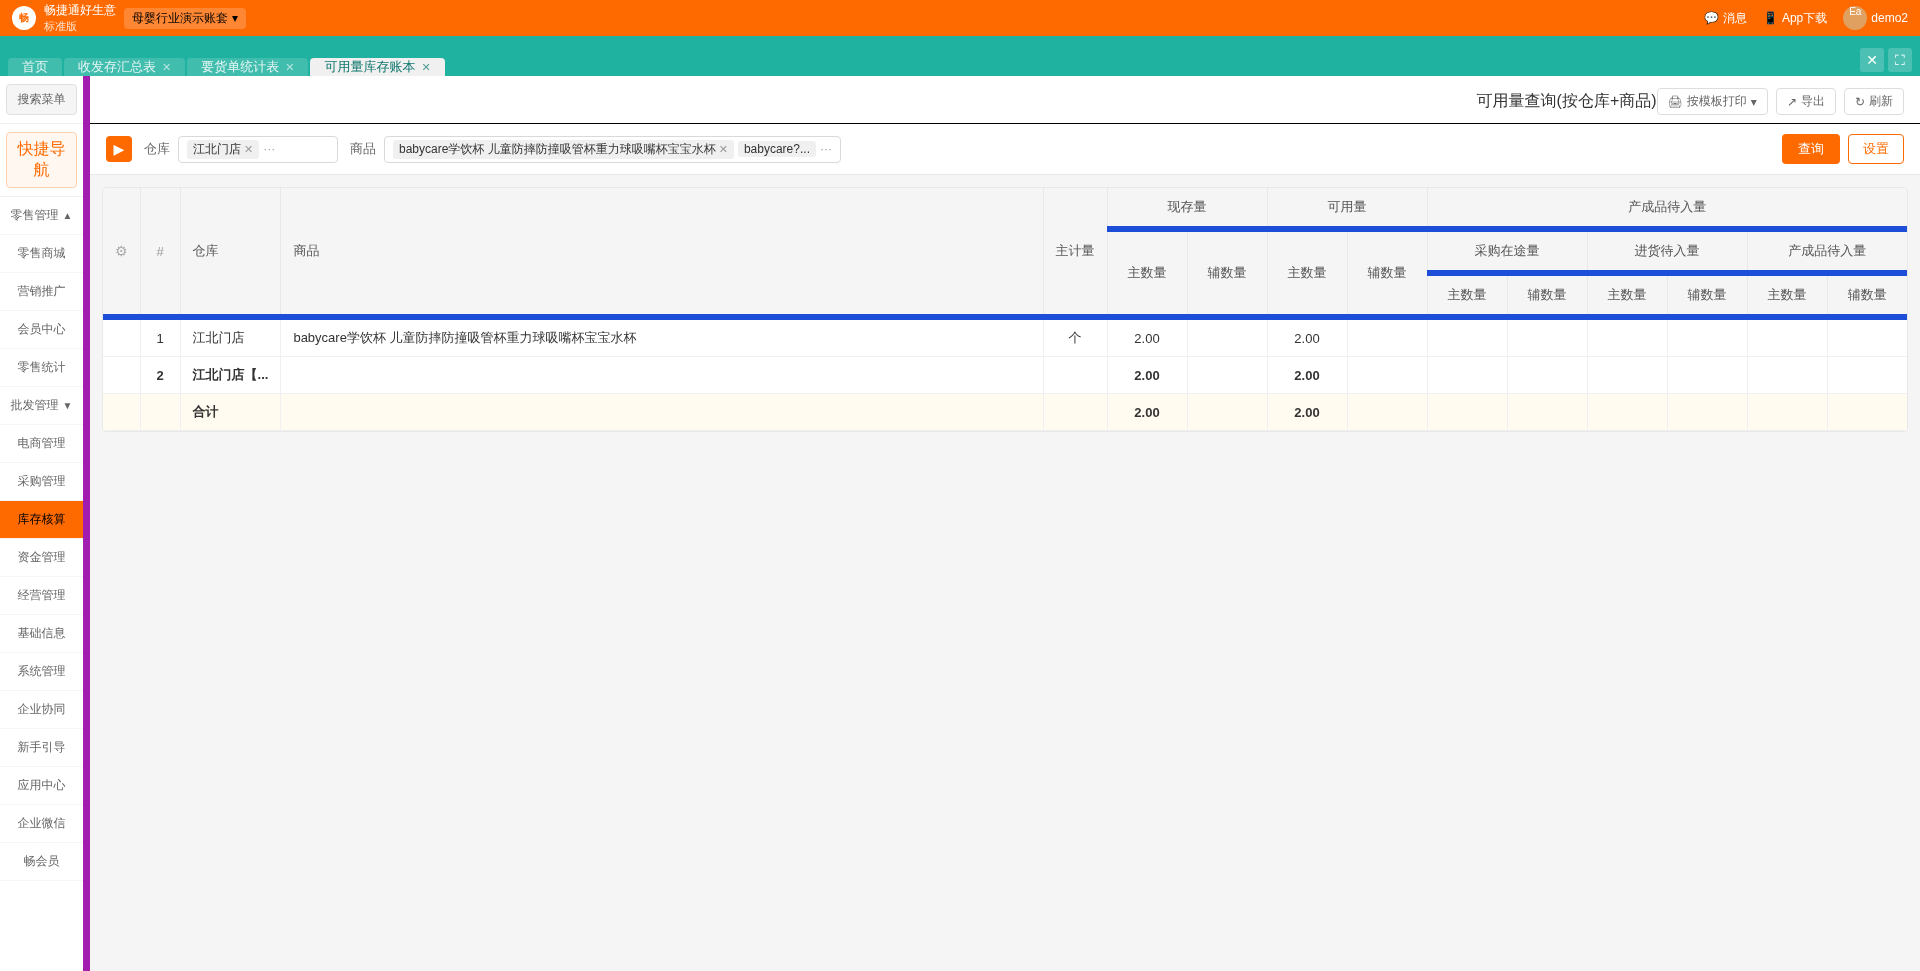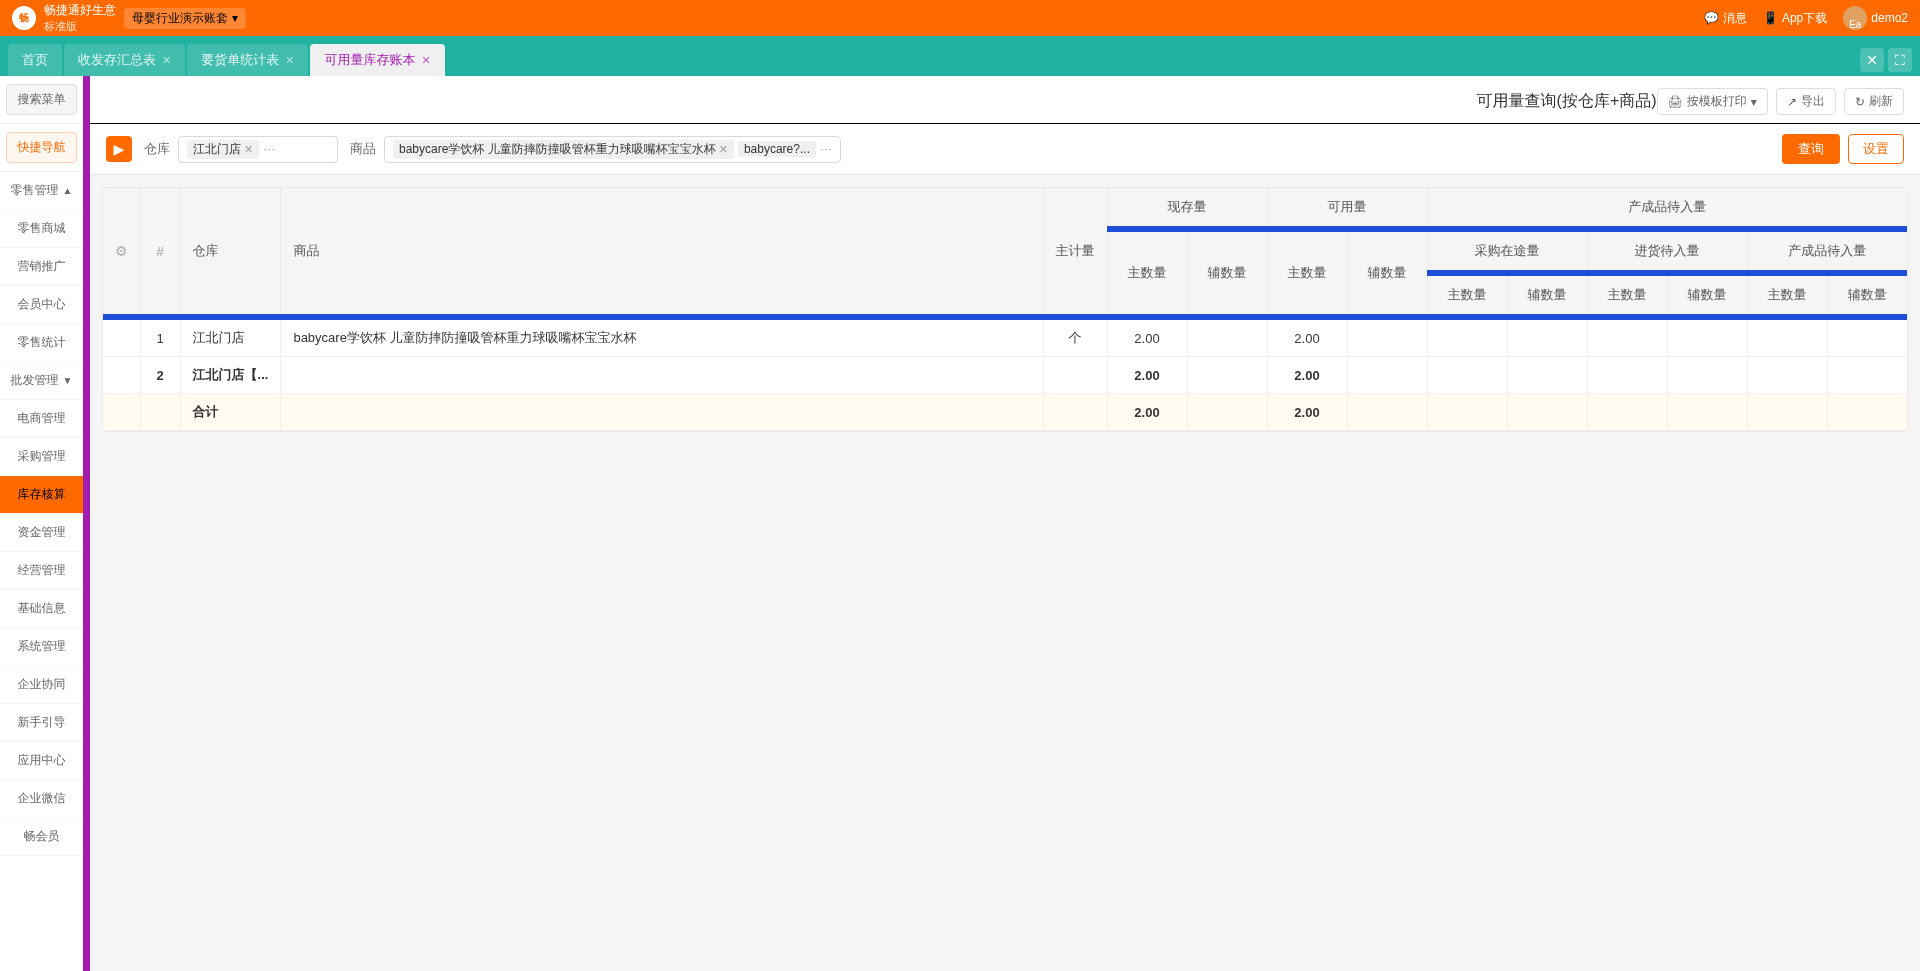--- a/index.html
+++ b/index.html
@@ -7,39 +7,39 @@
 
     
     .top-bar { height: 36px; background: #ff6a00; display: flex; align-items: center; justify-content: space-between; padding: 0 12px; flex-shrink: 0; }
     .top-bar-left { display: flex; align-items: center; gap: 8px; }
     .logo-icon { width: 24px; height: 24px; background: #fff; border-radius: 50%; display: flex; align-items: center; justify-content: center; font-size: 10px; color: #ff6a00; font-weight: bold; }
     .top-bar-title { color: #fff; font-size: 12px; }
     .top-bar-subtitle { color: rgba(255,255,255,0.8); font-size: 11px; }
     .tenant-selector { display: flex; align-items: center; gap: 4px; background: rgba(255,255,255,0.2); border-radius: 4px; padding: 2px 8px; color: #000000; font-size: 12px; cursor: pointer; }
     .top-bar-right { display: flex; align-items: center; gap: 16px; color: #fff; font-size: 12px; }
     .top-bar-right-item { display: flex; align-items: center; gap: 4px; cursor: pointer; }
-    .avatar { width: 24px; height: 24px; border-radius: 50%; background: #e0a060; display: flex; align-items: flex-end; justify-content: center; font-size: 10px; color: #fff; }
+    .avatar { width: 24px; height: 24px; border-radius: 50%; background: #e0a060; display: flex; align-items: flex-start; justify-content: center; font-size: 10px; color: #fff; }
 
     
     .nav-tabs { height: 40px; background: #20b2a0; display: flex; align-items: flex-end; padding: 0 8px; flex-shrink: 0; gap: 2px; position: relative; }
-    .nav-tab { height: 32px; padding: 0 14px; display: flex; align-items: center; gap: 6px; border-radius: 4px 4px 0 0; font-size: 13px; cursor: pointer; color: rgba(255,255,255,0.85); background: rgba(255,255,255,0.15); }
-    .nav-tab.active { background: #f0f0f0; color: #a21caf; }
+    .nav-tab { height: 18px; padding: 0 14px; display: flex; align-items: center; gap: 6px; border-radius: 4px 4px 0 0; font-size: 13px; cursor: pointer; color: rgba(255,255,255,0.85); background: rgba(255,255,255,0.15); }
+    .nav-tab.active { background: #f0f0f0; color: #0f766e; }
     .nav-tab-close { font-size: 11px; opacity: 0.7; }
     .nav-right-btns { position: absolute; right: 8px; bottom: 4px; display: flex; gap: 4px; }
     .nav-right-btn { width: 24px; height: 24px; background: rgba(255,255,255,0.2); border-radius: 3px; display: flex; align-items: center; justify-content: center; color: #fff; cursor: pointer; font-size: 14px; }
 
     
     .main-layout { display: flex; flex: 1; overflow: hidden; }
 
     
     .sidebar { width: 90px; background: #fff; border-right: 7px solid #a21caf; display: flex; flex-direction: column; flex-shrink: 0; overflow-y: auto; }
     .sidebar-search { padding: 8px 6px; border-bottom: 1px solid #f0f0f0; }
     .sidebar-search-btn { width: 100%; padding: 6px 4px; background: #f5f5f5; border: 1px solid #e0e0e0; border-radius: 4px; text-align: center; font-size: 12px; color: #666; cursor: pointer; }
     .sidebar-nav-btn { padding: 8px 6px; border-bottom: 1px solid #f0f0f0; }
-    .sidebar-nav-btn-inner { width: 100%; padding: 6px 6px; background: #fff7f0; border: 1px solid #ffd0b0; border-radius: 4px; text-align: center; font-size: 12px; color: #ff6a00; cursor: pointer; }
+    .sidebar-nav-btn-inner { width: 100%; padding: 6px 6px; background: #fff7f0; border: 1px solid #ffd0b0; border-radius: 4px; text-align: center; font-size: 16px; color: #ff6a00; cursor: pointer; }
     .sidebar-item { padding: 10px 6px; text-align: center; font-size: 12px; cursor: pointer; color: #666; border-bottom: 1px solid #f5f5f5; display: flex; flex-direction: column; align-items: center; gap: 2px; }
     .sidebar-item.active { background: #ff6a00; color: #000000; }
     .sidebar-item.has-arrow { flex-direction: row; justify-content: center; gap: 4px; }
     .sidebar-item .arrow { font-size: 10px; }
 
     
     .content { flex: 1; display: flex; flex-direction: column; overflow: hidden; }
 
     
     .page-header { padding: 12px 16px 8px; background: #fff; border-bottom: 1px solid #000000; display: flex; align-items: center; justify-content: flex-end; flex-shrink: 0; }

